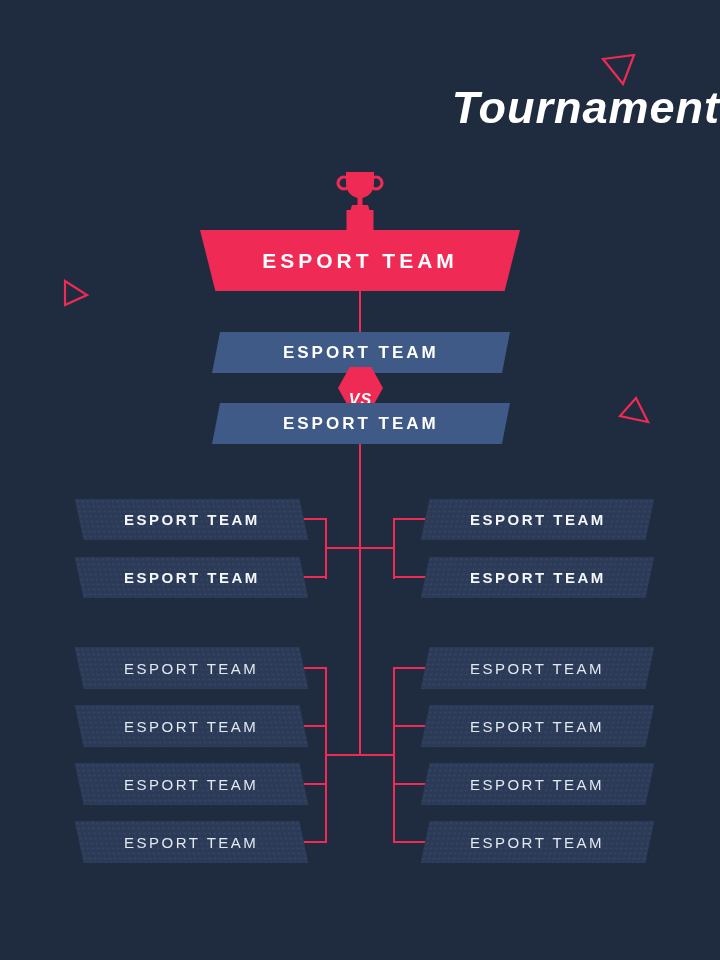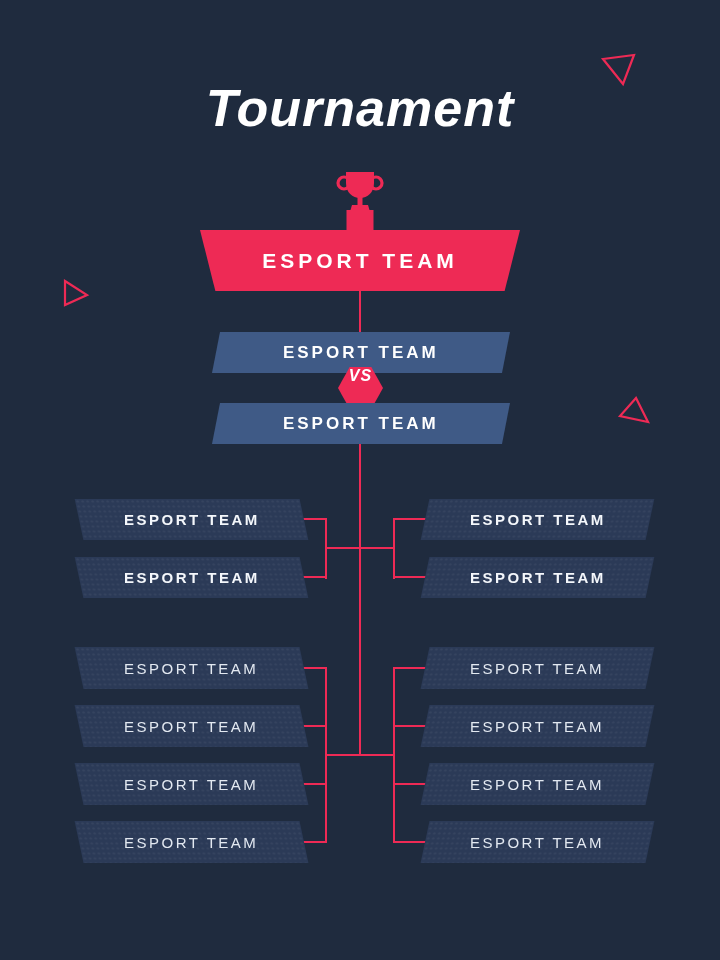--- a/index.html
+++ b/index.html
@@ -10,22 +10,22 @@
     --text_white:#FFFFFF;
   }
   *{margin:0;padding:0;box-sizing:border-box;}
   html,body{background:#10182a;}
   body{font-family:"Liberation Sans","DejaVu Sans",sans-serif;}
   .stage{
     position:relative;width:720px;height:960px;overflow:hidden;
     background:var(--background,#1F2B3E);
   }
   .page-title{
-    position:absolute;top:82px;left:0;width:720px;text-align:center;
-    color:var(--text_white,#fff);font-size:52px;line-height:52px;
+    position:absolute;top:82px;left:0;width:720px;text-align:right;
+    color:var(--text_white,#fff);font-size:45px;line-height:52px;
     font-weight:900;font-style:italic;letter-spacing:1px;
   }
   .tri{position:absolute;}
   .tri polygon{fill:none;stroke:var(--accent,#EE2A55);stroke-width:2.2;stroke-linejoin:miter;}
   .trophy{position:absolute;left:336px;top:170px;width:48px;height:62px;}
   .trophy .fillpart{fill:var(--accent,#EE2A55);}
   .trophy .ring{fill:none;stroke:var(--accent,#EE2A55);stroke-width:3.2;}
   .champion-banner{
     position:absolute;left:200px;top:230px;width:320px;height:61px;
     background:var(--accent,#EE2A55);
@@ -43,21 +43,21 @@
     display:flex;align-items:center;justify-content:center;
   }
   .finals-bar span{
     display:block;transform:skewX(11deg);
     color:var(--text_white,#fff);font-size:17px;font-weight:800;letter-spacing:3px;
   }
   .vs-badge{
     position:absolute;left:338px;top:367px;width:45px;height:42px;
     background:var(--accent,#EE2A55);
     clip-path:polygon(26% 0,74% 0,100% 50%,74% 100%,26% 100%,0 50%);
-    display:flex;align-items:flex-start;justify-content:center;
+    display:flex;align-items:flex-end;justify-content:center;
   }
   .vs-badge span{
     color:var(--text_white,#fff);font-style:italic;font-weight:800;font-size:16px;letter-spacing:1px;
   }
   .slot{
     position:absolute;width:225px;height:41px;
     background:var(--slot_blue,#2B3A57);
     background-image:radial-gradient(rgba(255,255,255,0.05) 1px,transparent 1.4px);
     background-size:5px 5px;
     display:flex;align-items:center;justify-content:center;

